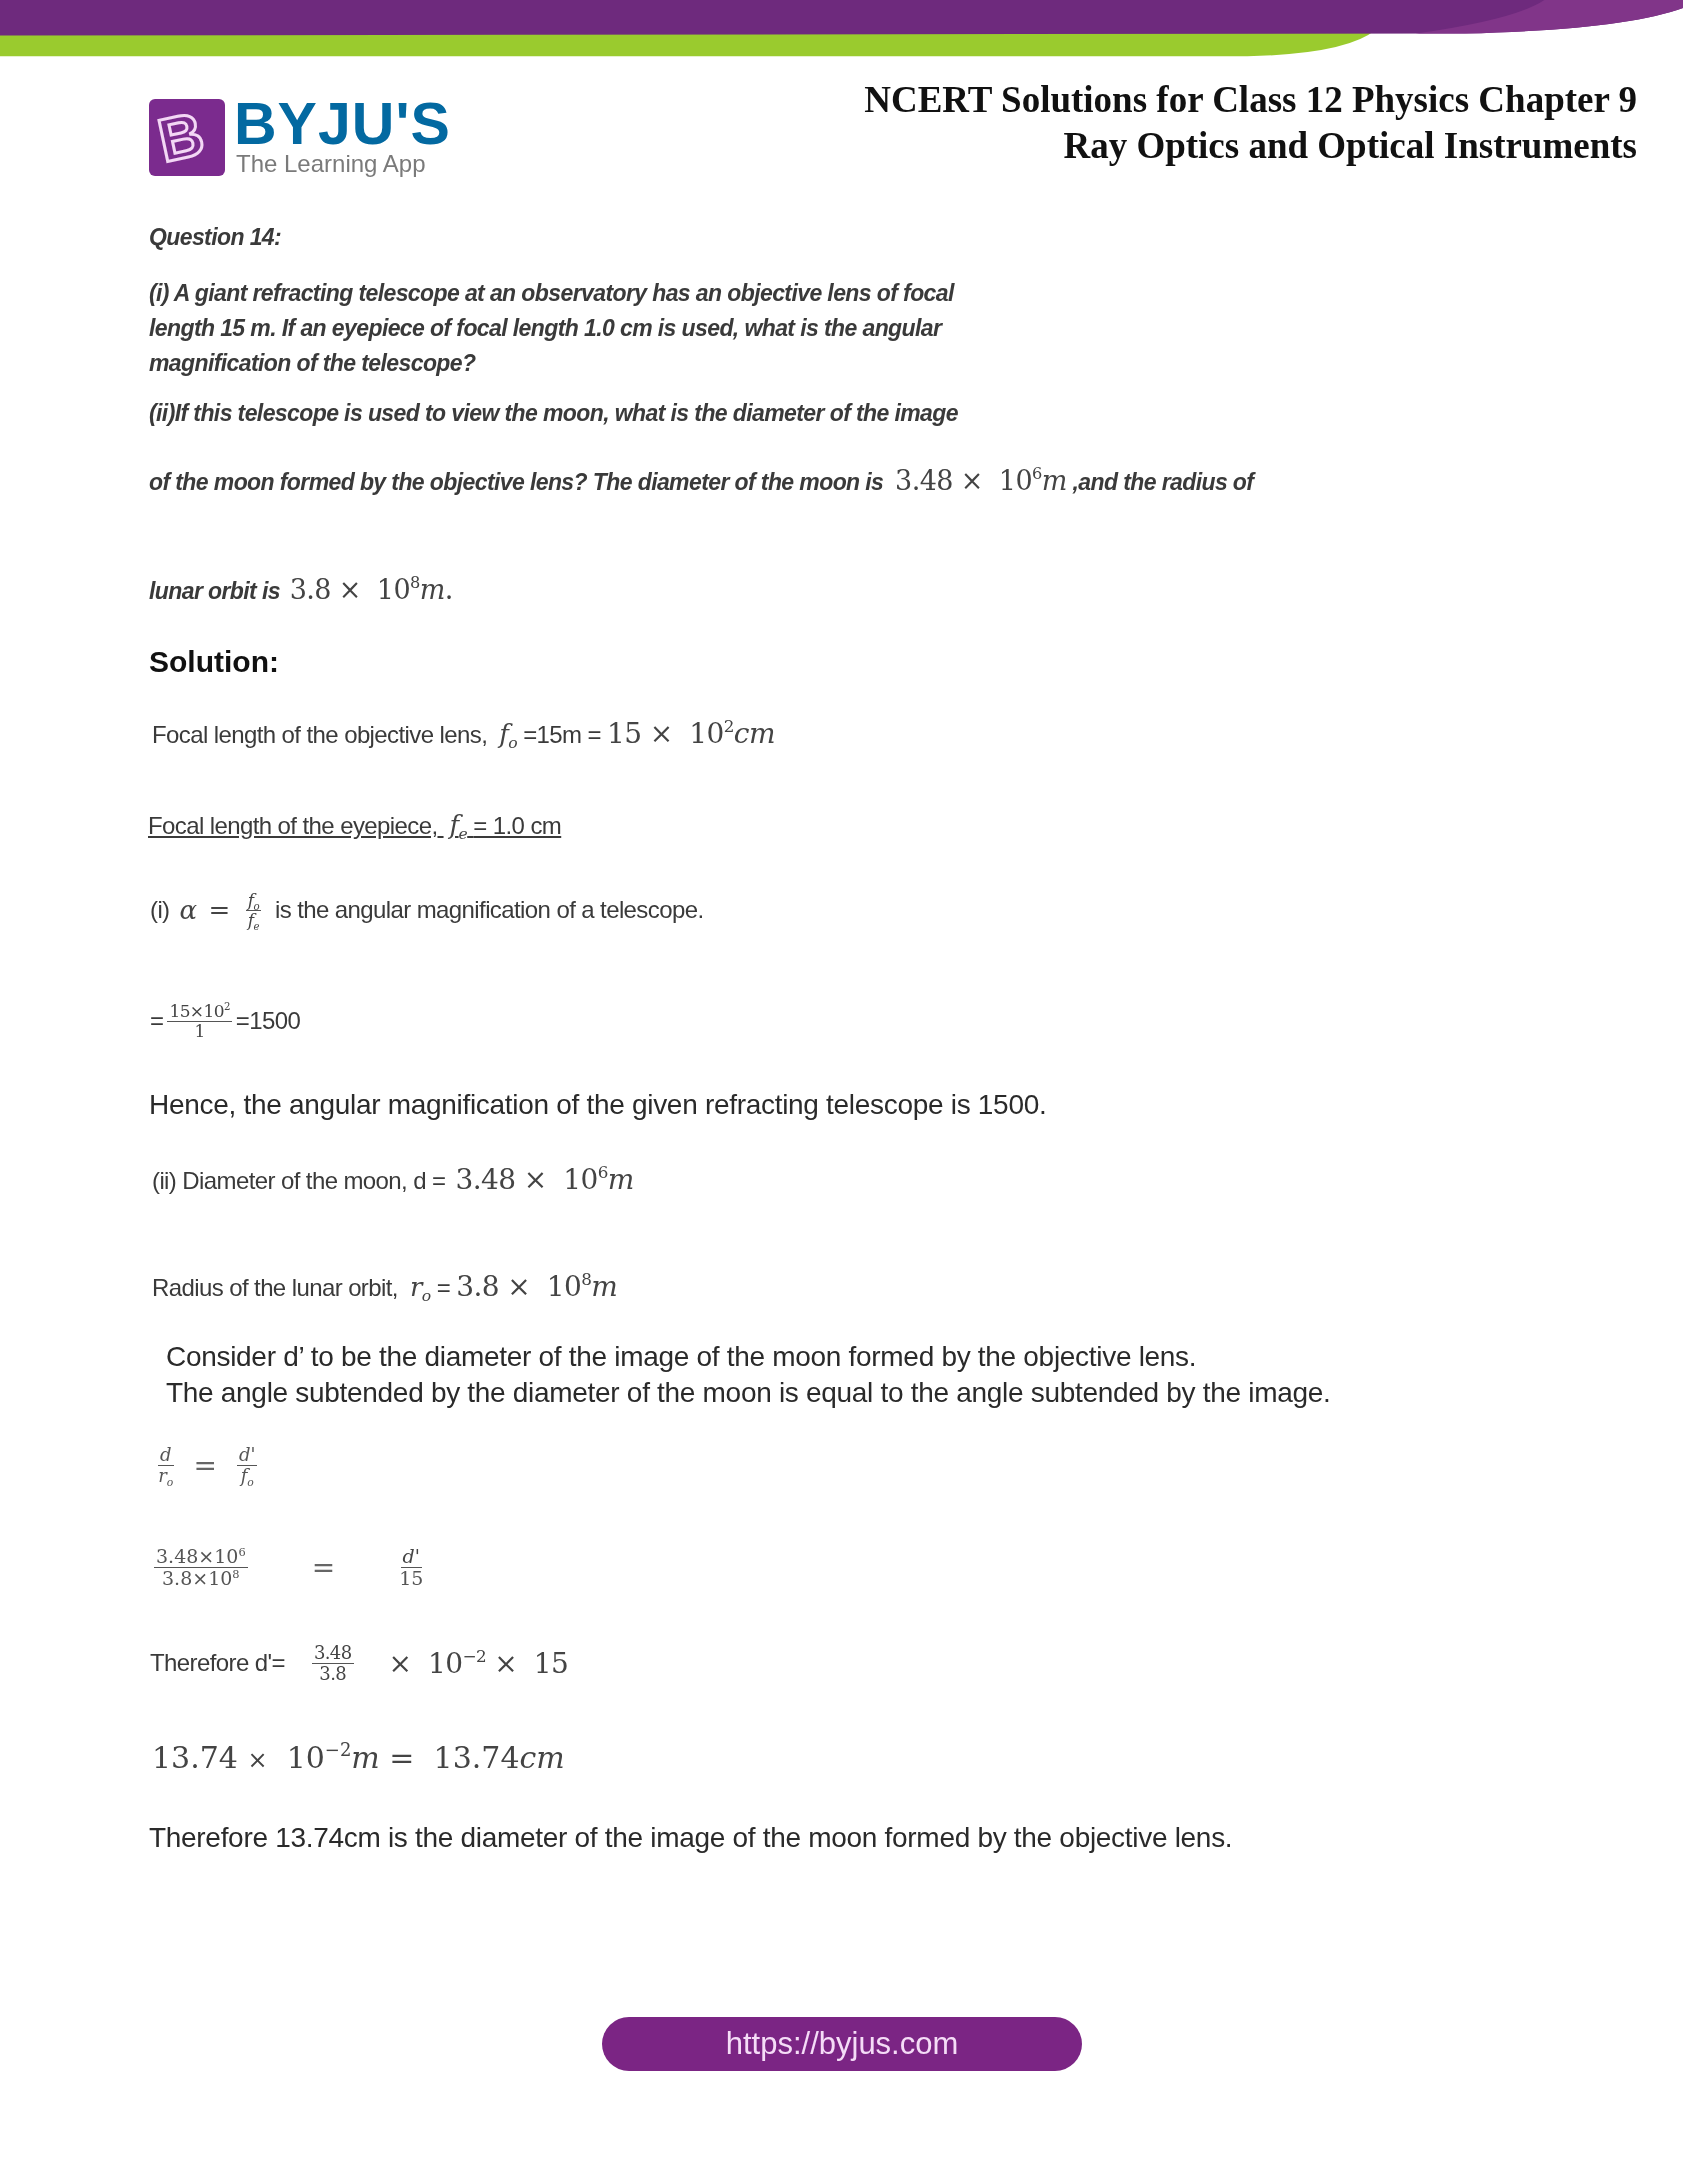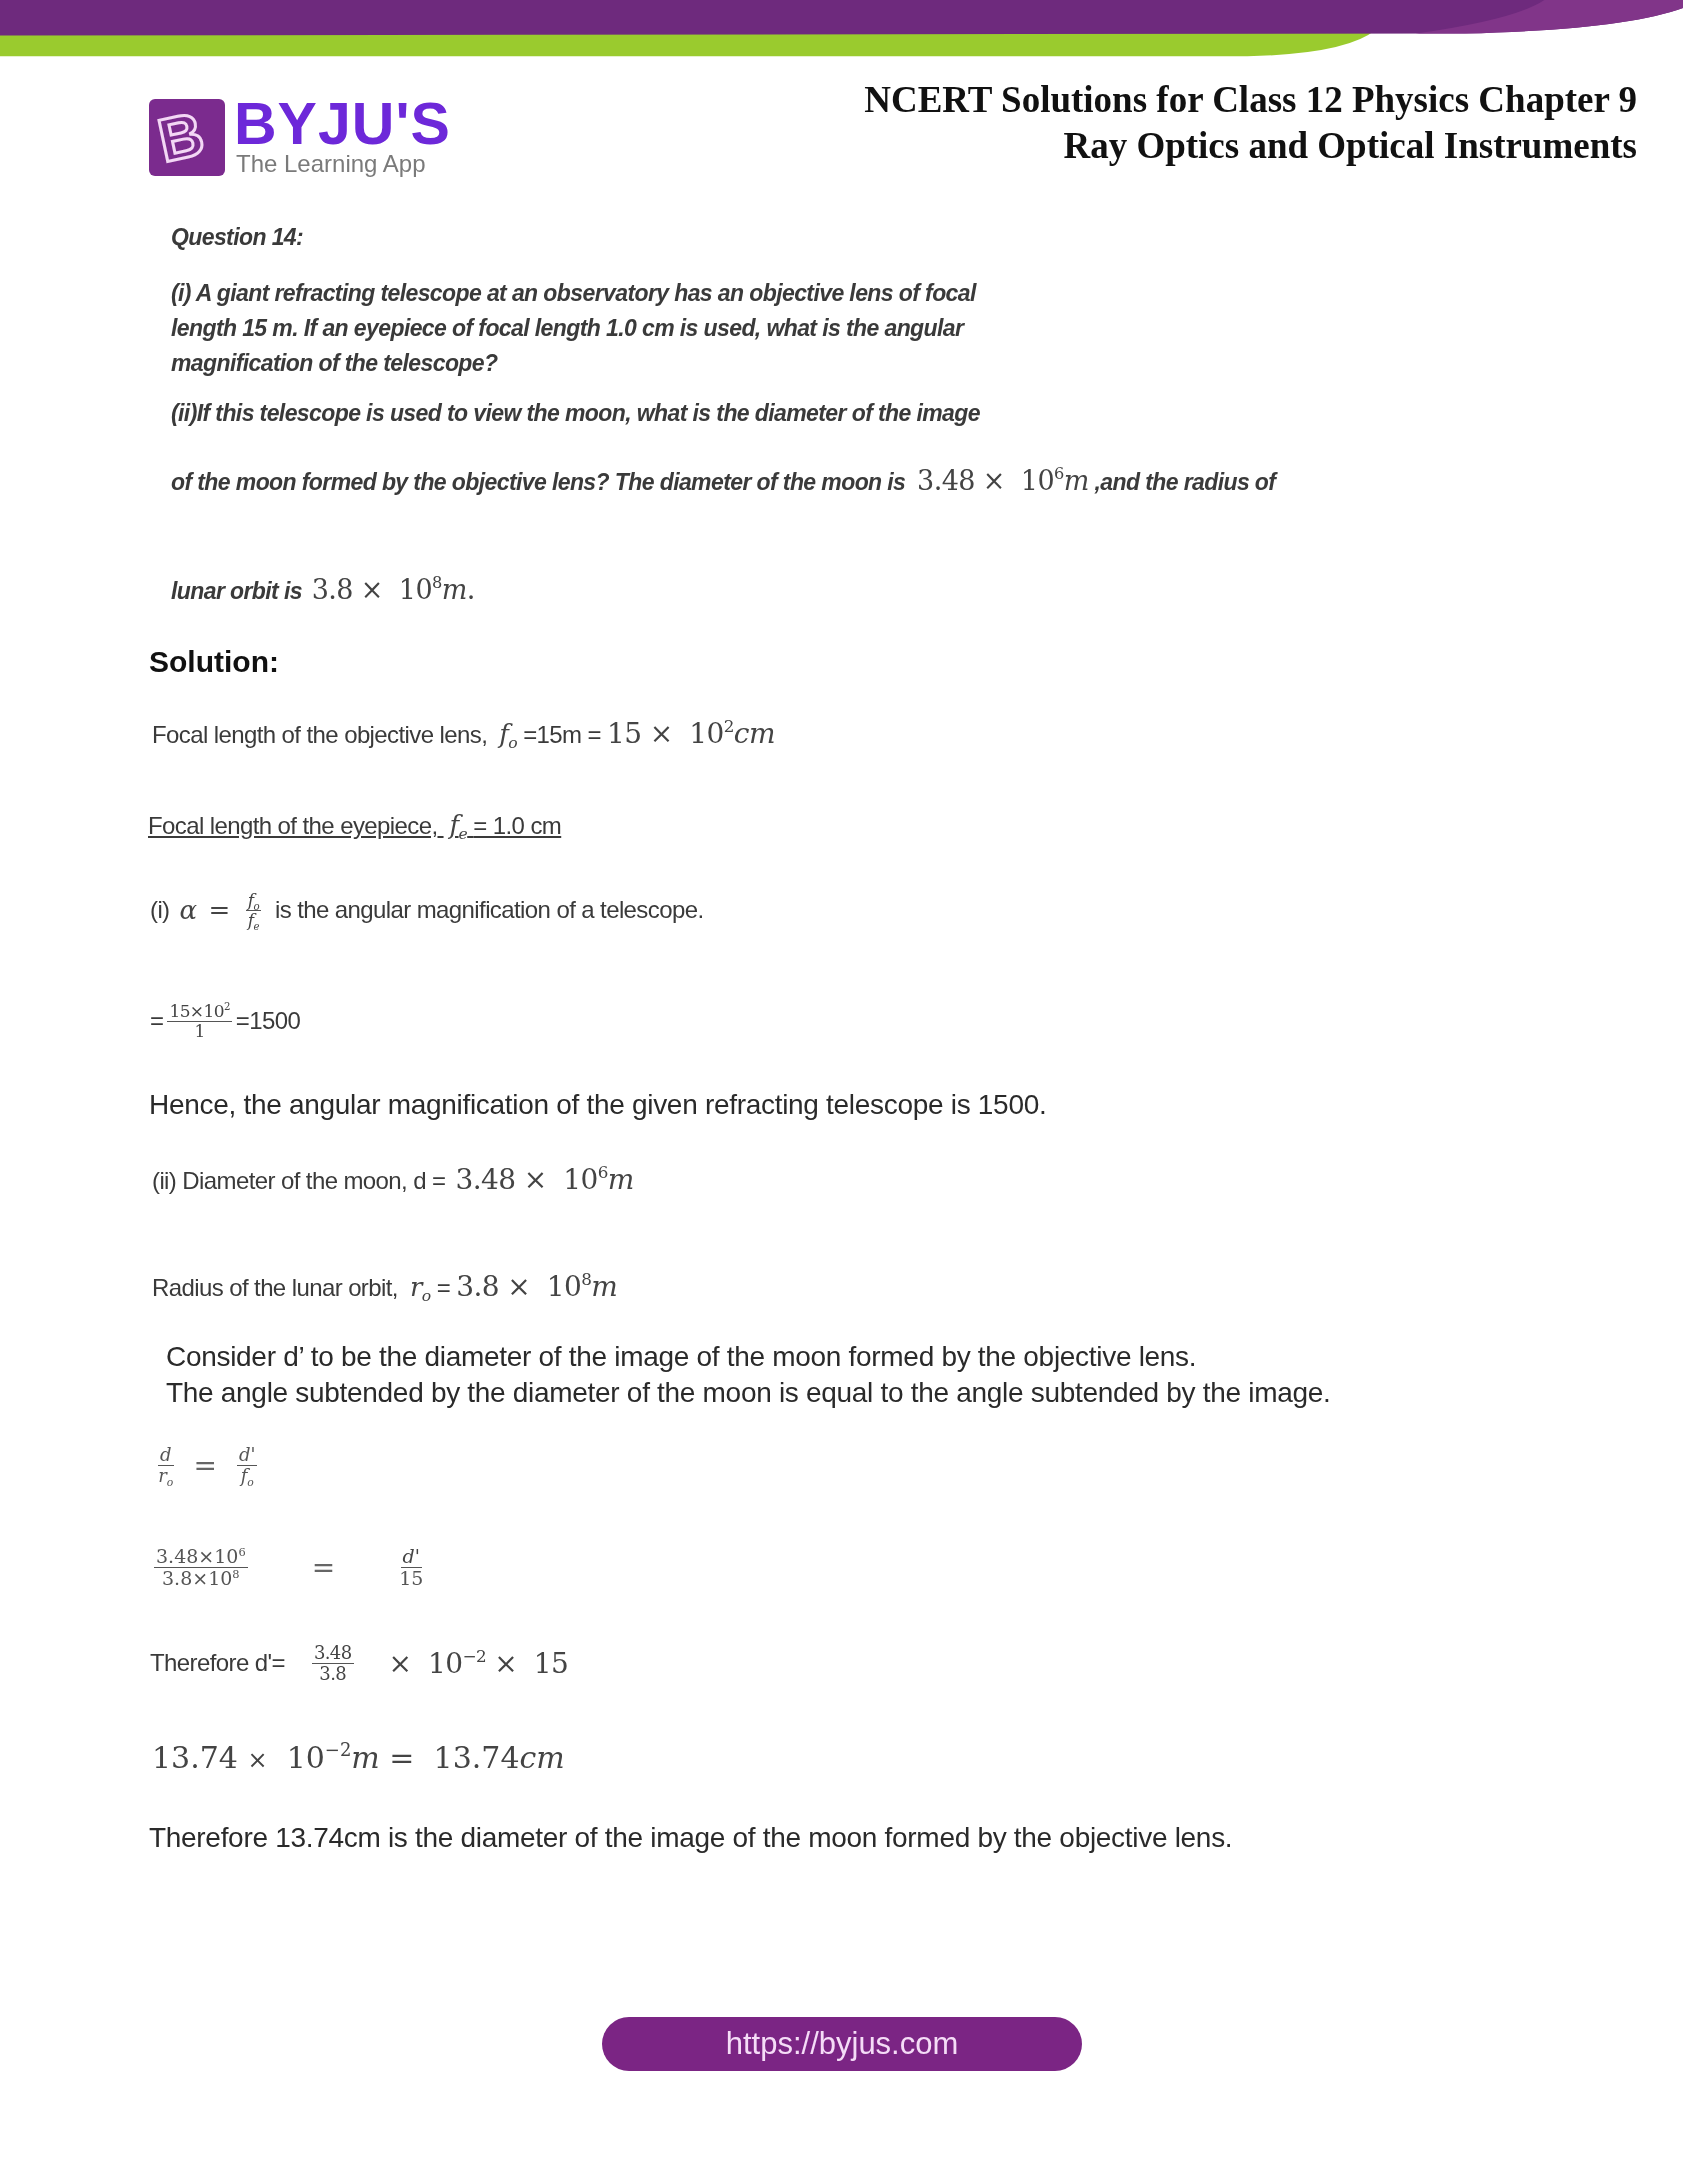--- a/index.html
+++ b/index.html
@@ -5,28 +5,28 @@
   html, body { margin: 0; padding: 0; background: #ffffff; }
   body { width: 1683px; height: 2178px; position: relative; overflow: hidden; font-family: "Liberation Sans", sans-serif; color: #222; }
   .abs { position: absolute; white-space: nowrap; }
 
   
   .band-svg { position: absolute; left: 0; top: 0; width: 1683px; height: 69px; }
 
   
   .logo-box { position: absolute; left: 149px; top: 99px; width: 76px; height: 77px; background: #7b2b8e; border-radius: 6px; }
   .logo-box .b-glyph { position: absolute; left: 10px; top: 6px; font-family: "Liberation Sans", sans-serif; font-weight: bold; font-size: 61px; line-height: 65px; color: #7b2b8e; -webkit-text-stroke: 3px #f3d7f5; transform: rotate(-12deg); }
-  .logo-word { position: absolute; left: 234px; top: 95px; font-family: "Liberation Sans", sans-serif; font-weight: bold; font-size: 59px; line-height: 59px; color: #6d28d9; letter-spacing: 1px; }
+  .logo-word { position: absolute; left: 234px; top: 95px; font-family: "Liberation Sans", sans-serif; font-weight: bold; font-size: 59px; line-height: 59px; color: #0369a1; letter-spacing: 1px; }
   .logo-tag { position: absolute; left: 236px; top: 151px; font-family: "Liberation Sans", sans-serif; font-size: 24px; line-height: 26px; color: #7a7a7a; }
 
   
   .title { position: absolute; right: 46px; top: 77px; text-align: right; font-family: "Liberation Serif", serif; font-weight: bold; font-size: 37px; line-height: 46px; color: #111; }
 
   
-  .q { font-family: "Liberation Sans", sans-serif; font-style: italic; font-weight: bold; color: #3a3a3a; font-size: 23px; letter-spacing: -0.6px; margin-left: 22px; }
+  .q { font-family: "Liberation Sans", sans-serif; font-style: italic; font-weight: bold; color: #3a3a3a; font-size: 23px; letter-spacing: -0.6px; }
   .math { font-family: "DejaVu Serif", serif; font-style: normal; font-weight: normal; color: #444; }
   .mi { font-family: "DejaVu Serif", serif; font-style: italic; font-weight: normal; color: #444; }
   sup { font-size: 60%; vertical-align: 0.65em; line-height: 0; }
   sub { font-size: 60%; vertical-align: -0.35em; line-height: 0; }
 
   .sol-h { font-family: "Liberation Sans", sans-serif; font-weight: bold; font-size: 30px; color: #111; }
   .s { font-family: "Liberation Sans", sans-serif; font-size: 24px; color: #3a3a3a; letter-spacing: -0.6px; }
   .p { font-family: "Liberation Sans", sans-serif; font-size: 28px; color: #2a2a2a; letter-spacing: -0.3px; }
 
   .frac { display: inline-flex; flex-direction: column; align-items: center; vertical-align: middle; margin: 0 4px; }

